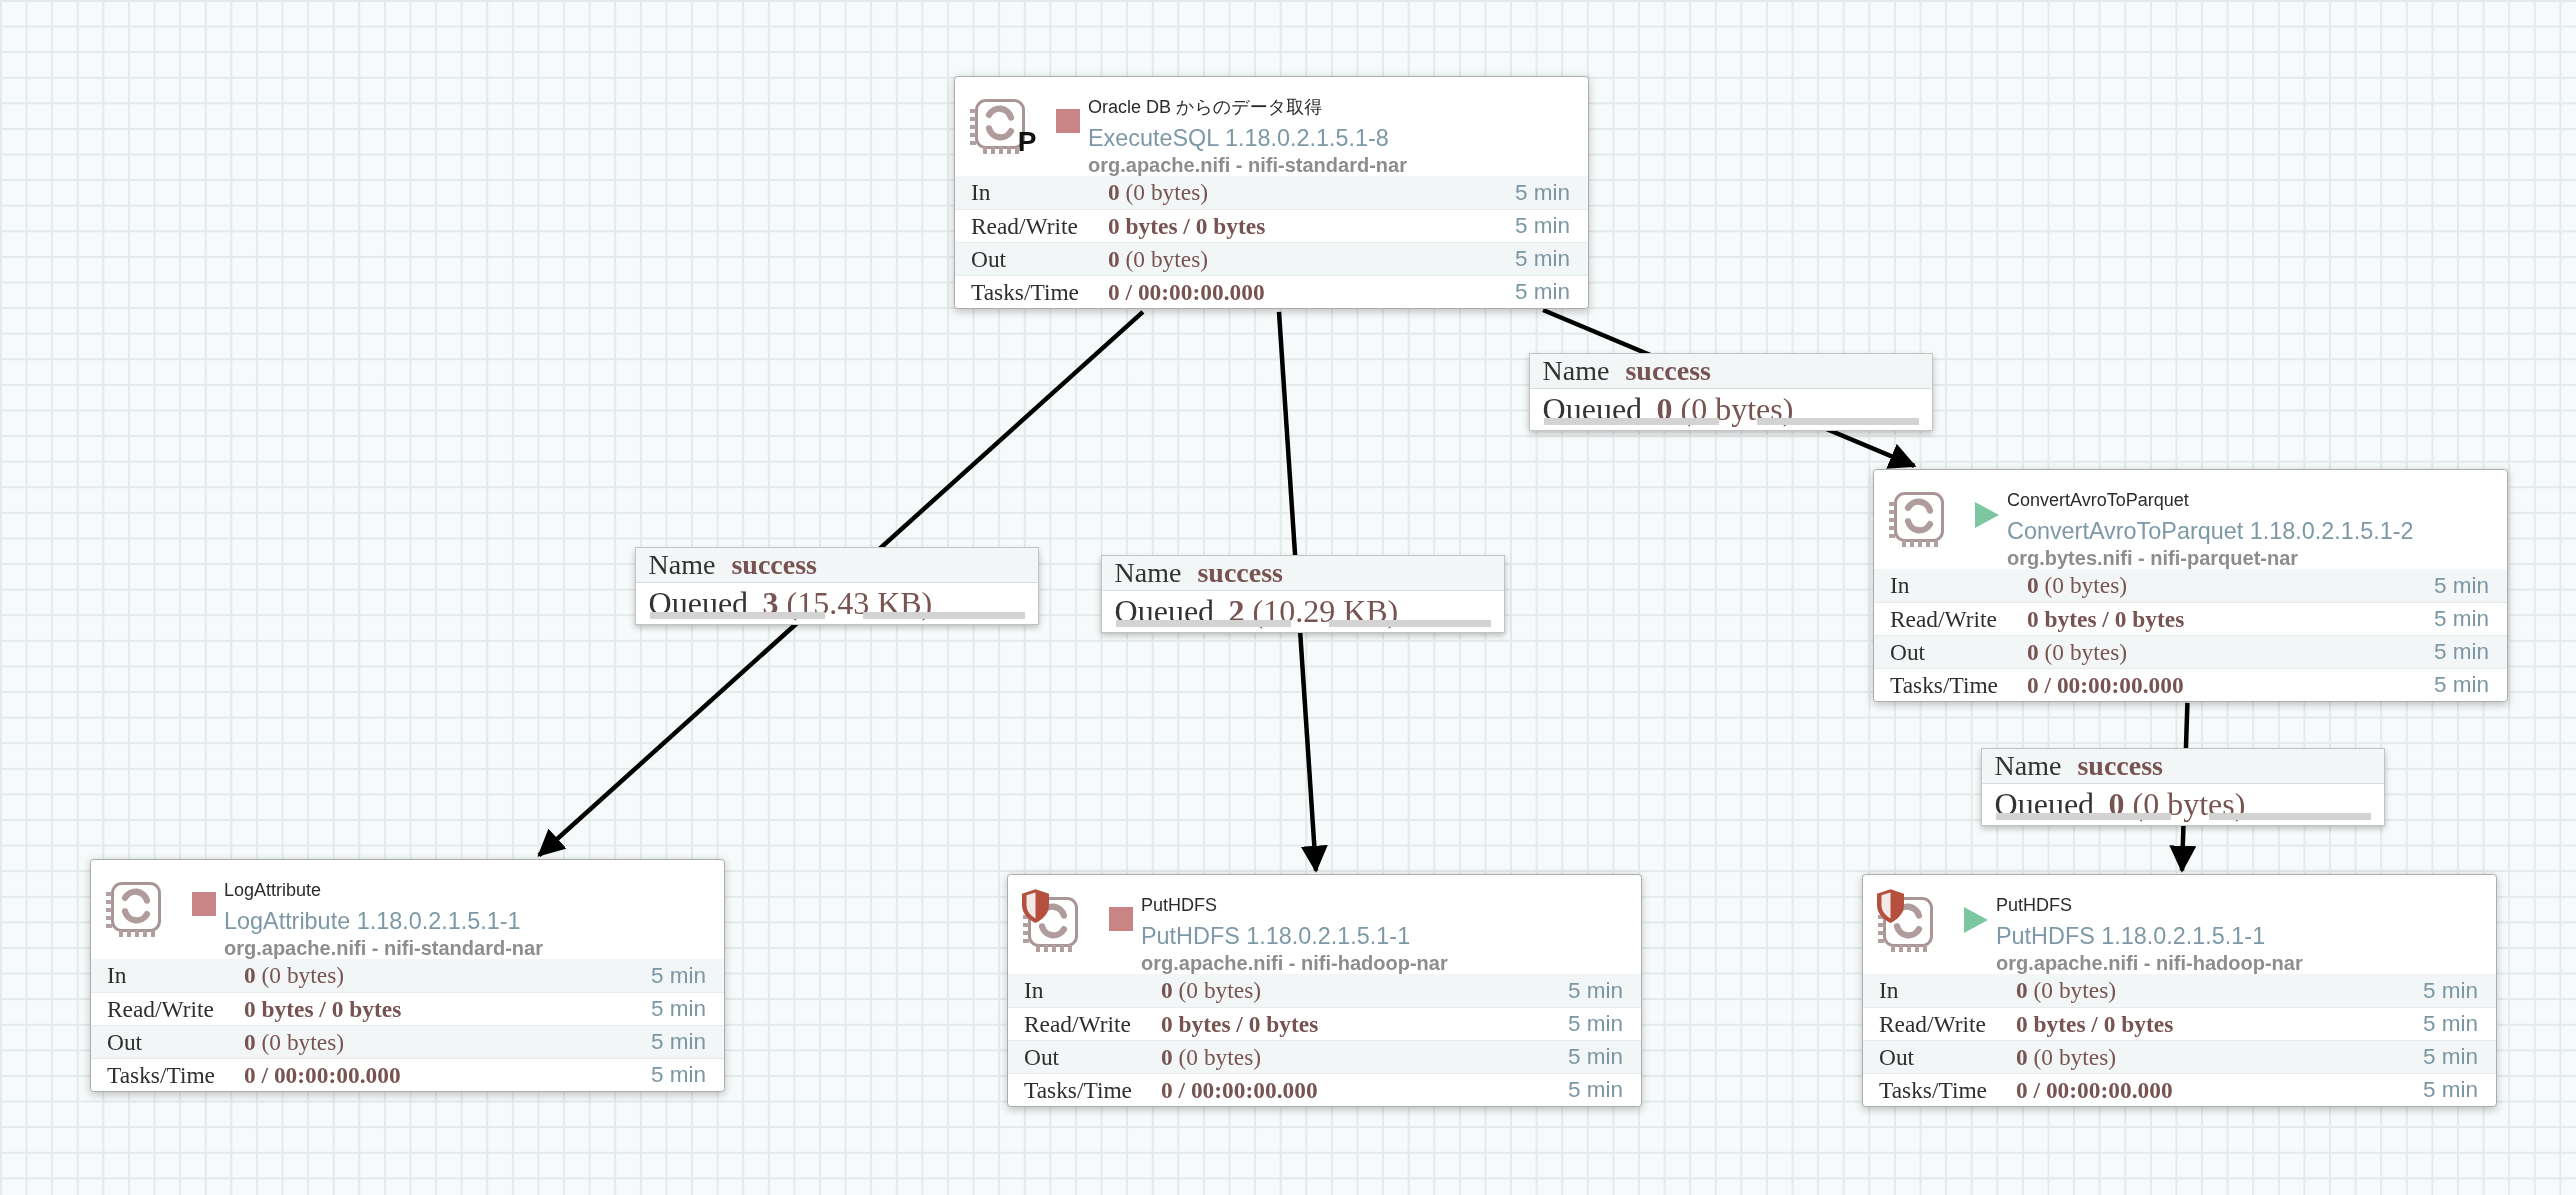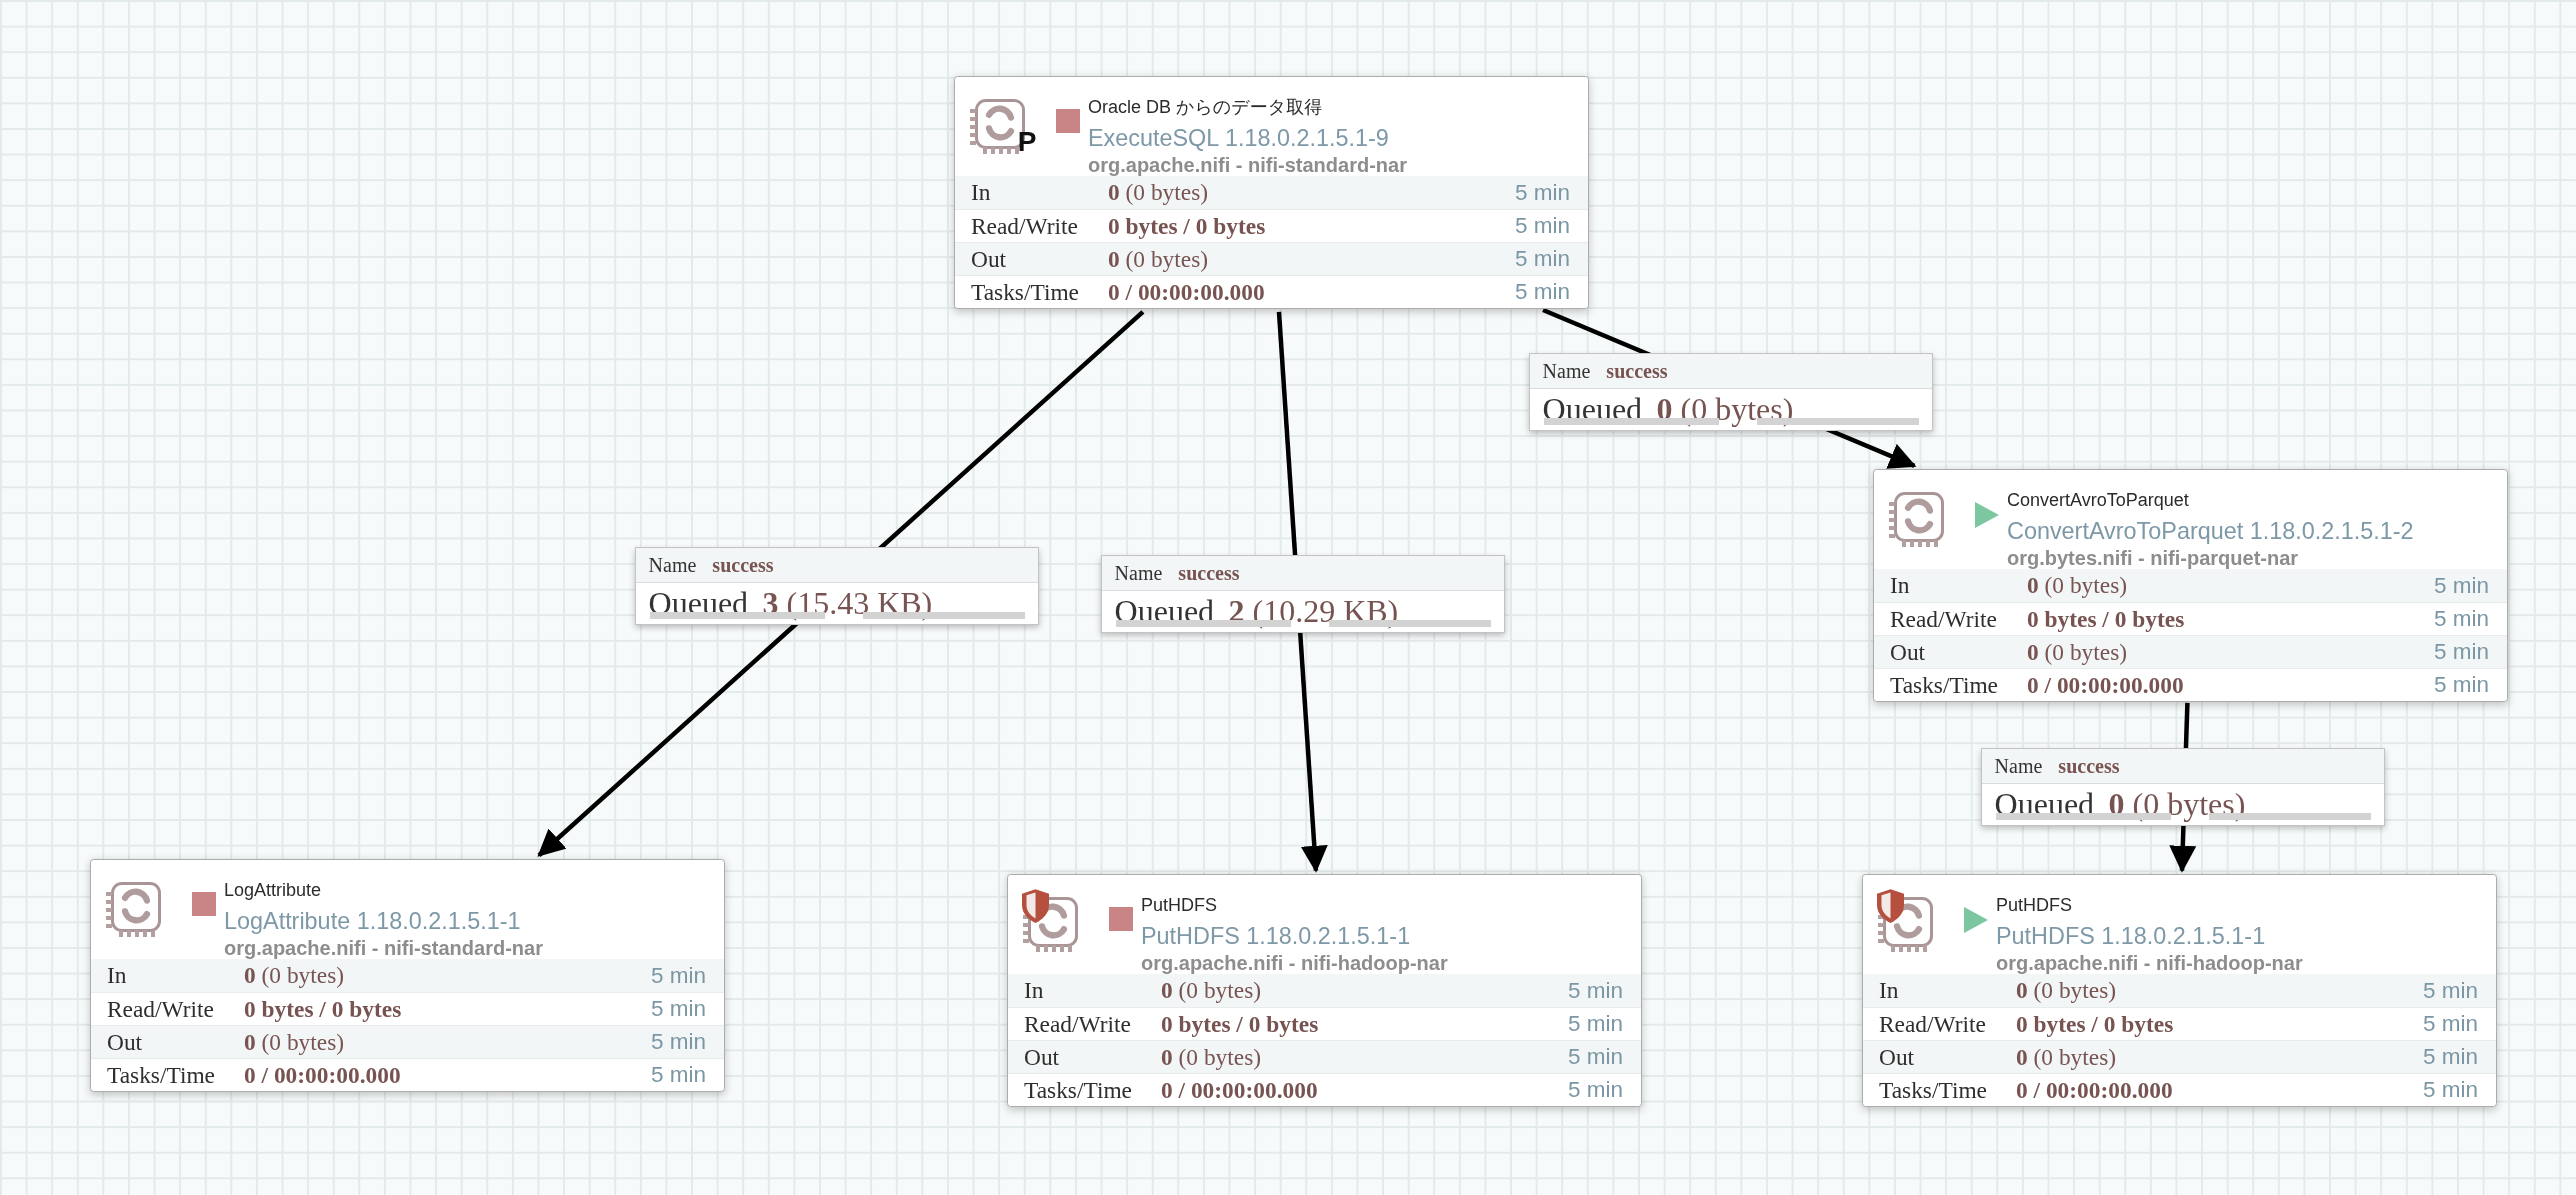--- a/index.html
+++ b/index.html
@@ -58,21 +58,21 @@
 
   
   .conn-label{
     position:absolute;width:404px;height:78px;
     background:#fff;border:1.8px solid #c3c3c3;
     box-shadow:0 2.7px 6.3px rgba(0,0,0,.25);
     box-sizing:border-box;
   }
   .cl-header{height:34px;background:#f3f6f6;border-bottom:1.8px solid #d9dddd;
     display:flex;align-items:center;padding:0 12.6px;
-    font-family:"Liberation Serif",serif;font-size:20px;color:#333;}
+    font-family:"Liberation Serif",serif;font-size:28px;color:#333;}
   .cl-header .cl-v{margin-left:16px;font-weight:bold;color:#775351;}
   .cl-body{position:relative;height:40px;display:flex;align-items:center;padding:0 12.6px;
     font-family:"Liberation Serif",serif;font-size:32px;color:#333;}
   .cl-body .cl-qv{margin-left:14.4px;color:#775351;}
   .cl-body .cl-qv b{font-weight:bold;}
   .bar{position:absolute;bottom:3.6px;height:7.2px;background:#d3d3d3;}
   .bar-left{left:14.4px;width:175px;}
   .bar-right{left:227px;width:162px;}
 </style>
 </head>
@@ -151,21 +151,21 @@
           <path d="M34 16 A13 13 0 0 0 10 13" fill="none" stroke="#b09c9c" stroke-width="7" stroke-linecap="round"></path>
           <path d="M10 28 A13 13 0 0 0 34 31" fill="none" stroke="#b09c9c" stroke-width="7" stroke-linecap="round"></path>
         </svg>
         <span class="hatch-l"></span>
         <span class="hatch-b"></span>
         <span class="primary-badge">P</span>
       </div>
       <span class="state state-stopped"></span>
       <div class="p-titles">
         <div class="p-name">Oracle DB からのデータ取得</div>
-        <div class="p-type">ExecuteSQL 1.18.0.2.1.5.1-9</div>
+        <div class="p-type">ExecuteSQL 1.18.0.2.1.5.1-8</div>
         <div class="p-bundle">org.apache.nifi - nifi-standard-nar</div>
       </div>
     </div>
     <div class="p-rows">
       <div class="p-row striped">
         <span class="rl">In</span>
         <span class="rv"><b>0</b><span> (0 bytes)</span></span>
         <span class="rw">5 min</span>
       </div>
       <div class="p-row">

